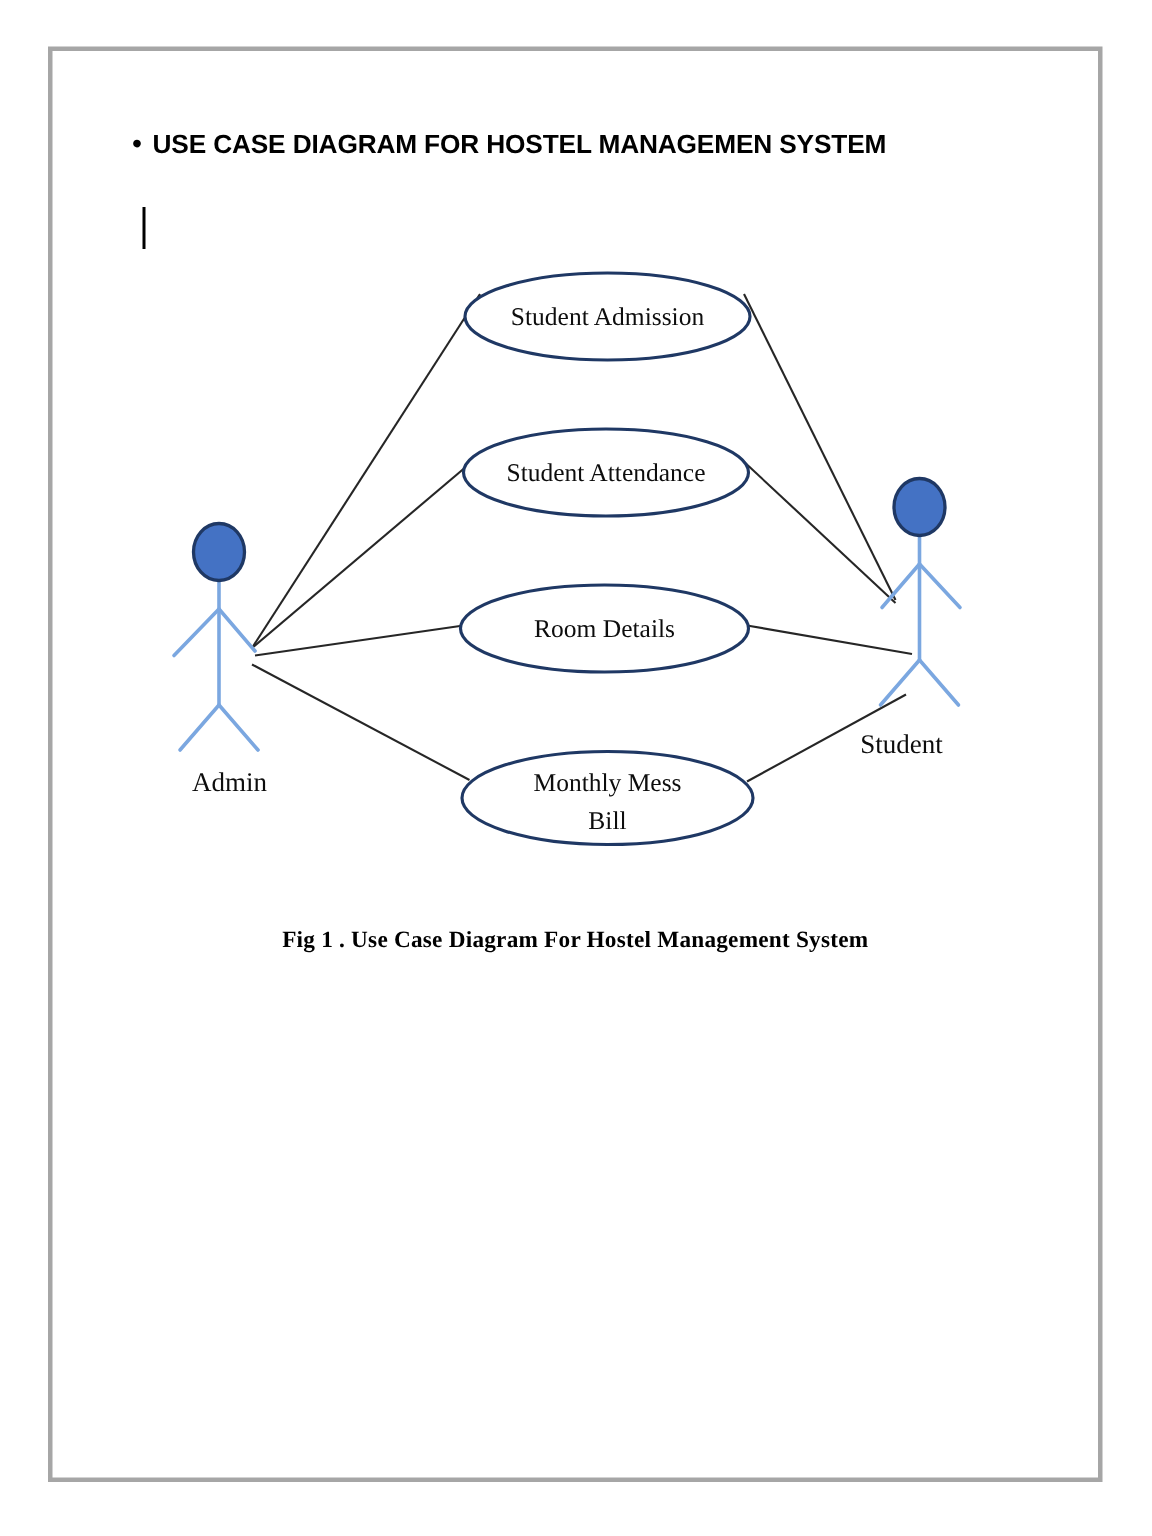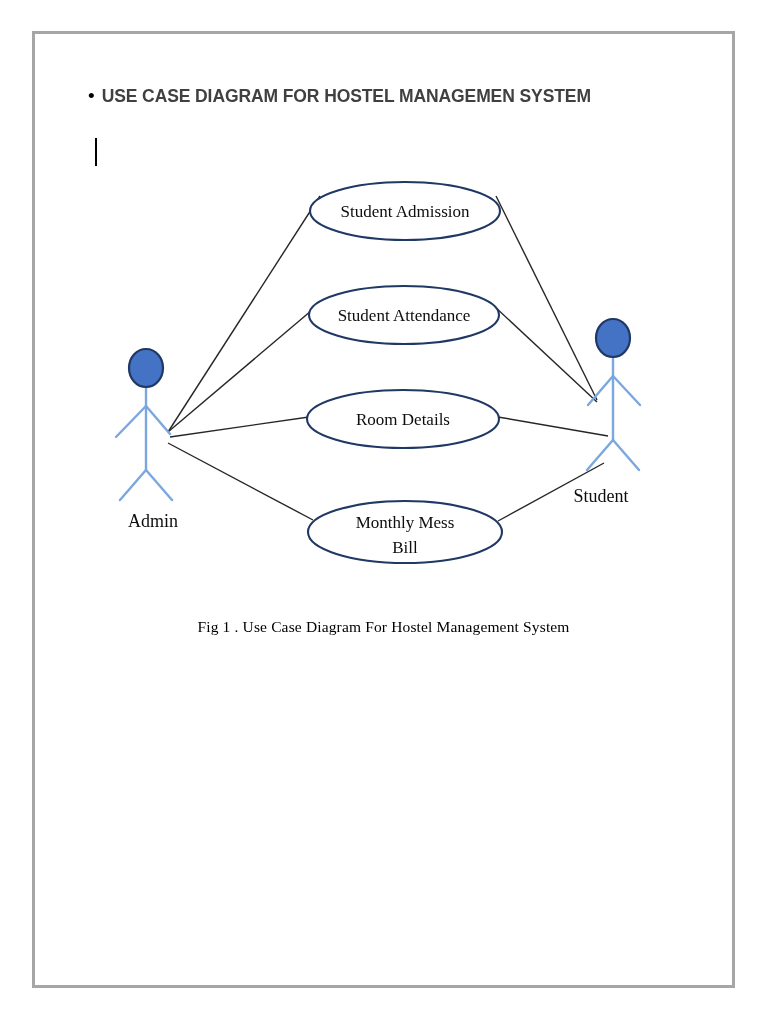--- a/index.html
+++ b/index.html
@@ -50,21 +50,21 @@
     font-size: 19px;
     line-height: 1;
     color: #000000;
     font-family: "Liberation Sans", sans-serif;
   }
   #heading-text {
     font-family: "Liberation Sans", "DejaVu Sans", sans-serif;
     font-weight: bold;
     font-size: 17.5px;
     letter-spacing: -0.1px;
-    color: #404040;
+    color: #000000;
     white-space: nowrap;
   }
 
   
   #text-caret {
     position: absolute;
     left: 95px;
     top: 138px;
     width: 2px;
     height: 28px;
@@ -95,21 +95,21 @@
   }
 
   
   #caption {
     position: absolute;
     left: 32px;
     top: 618px;
     width: 703px;
     text-align: center;
     font-family: "Liberation Serif", "DejaVu Serif", serif;
-    font-weight: normal;
+    font-weight: bold;
     font-size: 15.5px;
     color: #000000;
     letter-spacing: 0.15px;
   }
 </style>
 </head>
 <body>
 
 <div id="page">
   <div id="page-border"></div>

